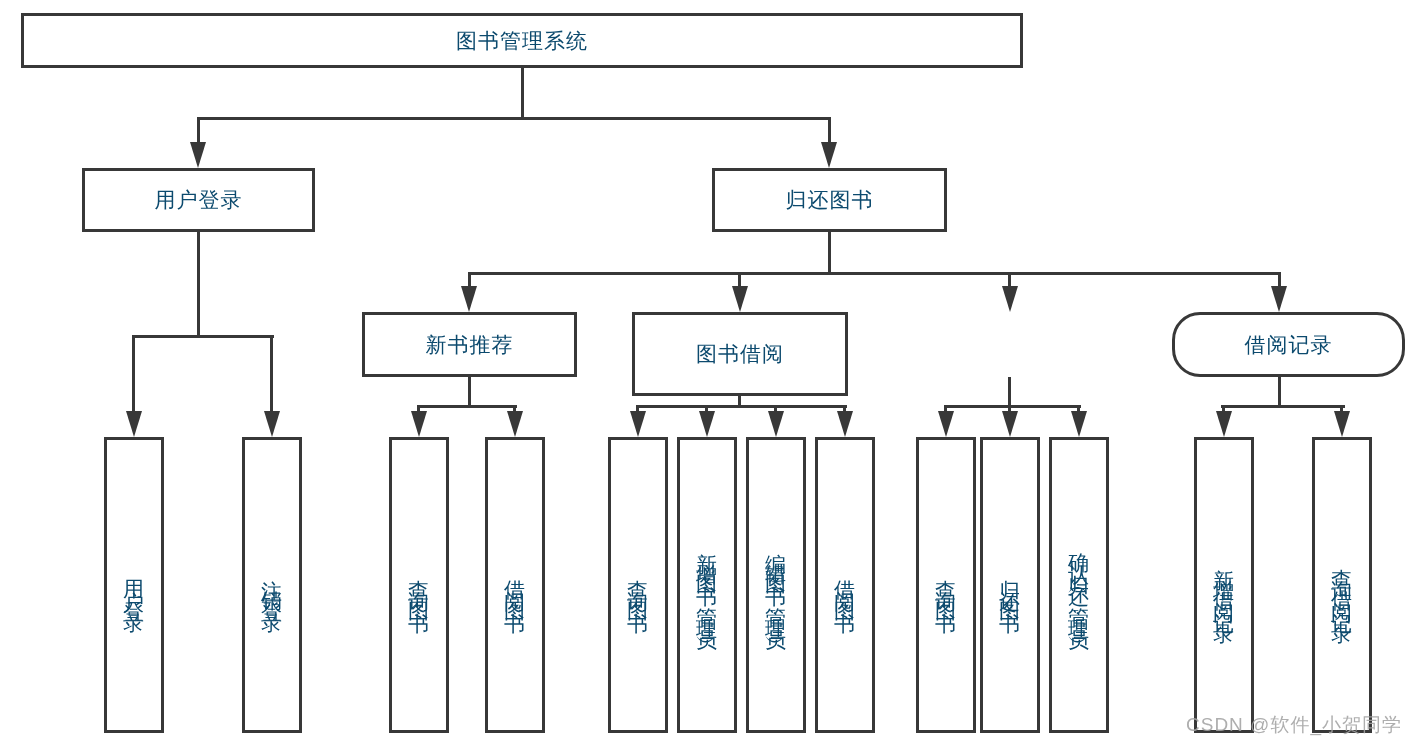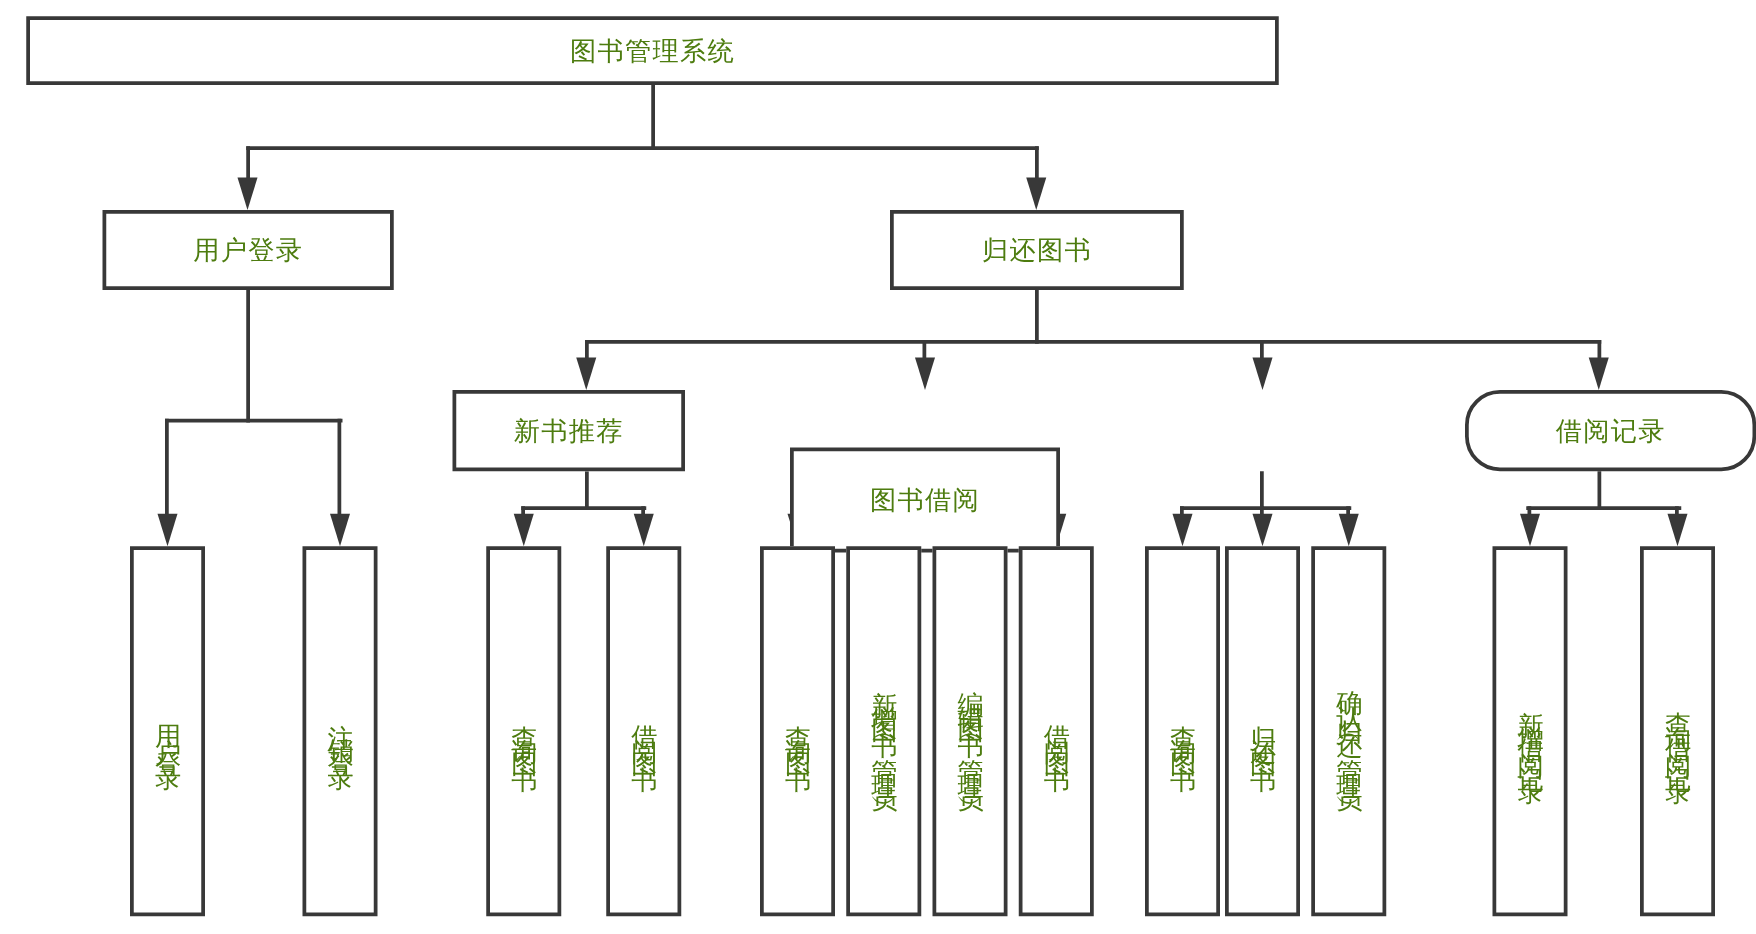--- a/index.html
+++ b/index.html
@@ -3,21 +3,21 @@
 <meta charset="utf-8">
 <style>
   html,body{margin:0;padding:0;background:#ffffff;}
   .canvas{
     position:relative;width:1405px;height:747px;background:#ffffff;
     font-family:"Liberation Sans","DejaVu Sans",sans-serif;overflow:hidden;
   }
   .bx{
     position:absolute;box-sizing:border-box;background:#ffffff;
     border:3px solid #383838;display:flex;align-items:center;justify-content:center;
-    font-size:21px;color:#4d7c0f;letter-spacing:1px;text-align:center;z-index:2;
+    font-size:21px;color:#0c4a6e;letter-spacing:1px;text-align:center;z-index:2;
   }
   .bx.v{
     writing-mode:vertical-rl;text-orientation:mixed;
     letter-spacing:11px;line-height:1;
   }
   .ln{position:absolute;background:#383838;z-index:1;display:block;}
   .ar{
     position:absolute;width:0;height:0;z-index:1;display:block;
     border-left:8px solid transparent;border-right:8px solid transparent;
     border-top:26px solid #383838;
@@ -30,22 +30,22 @@
 </head>
 <body>
 
 <div class="canvas">
 
   <div class="bx" style="left:21px;top:13px;width:1002px;height:55px;">图书管理系统</div>
 
   <div class="bx" style="left:82px;top:168px;width:233px;height:64px;">用户登录</div>
   <div class="bx" style="left:712px;top:168px;width:235px;height:64px;">归还图书</div>
 
-  <div class="bx" style="left:362px;top:312px;width:186px;height:65px;">新书推荐</div>
-  <div class="bx" style="left:632px;top:312px;width:216px;height:84px;margin-top:46px;">图书借阅</div>
+  <div class="bx" style="left:362px;top:312px;width:215px;height:65px;">新书推荐</div>
+  <div class="bx" style="left:632px;top:312px;width:216px;height:84px;">图书借阅</div>
   <div class="bx" style="left:1172px;top:312px;width:233px;height:65px;border-radius:28px;">借阅记录</div>
 
   <div class="bx v" style="left:104px;top:437px;width:60px;height:296px;">用户登录</div>
   <div class="bx v" style="left:242px;top:437px;width:60px;height:296px;">注销登录</div>
 
   <div class="bx v" style="left:389px;top:437px;width:60px;height:296px;">查询图书</div>
   <div class="bx v" style="left:485px;top:437px;width:60px;height:296px;">借阅图书</div>
 
   <div class="bx v" style="left:608px;top:437px;width:60px;height:296px;">查询图书</div>
   <div class="bx v" style="left:677px;top:437px;width:60px;height:296px;">新增图书（管理员）</div>
@@ -108,14 +108,15 @@
   <i class="ar" style="left:630px;top:411px;"></i>
   <i class="ar" style="left:699px;top:411px;"></i>
   <i class="ar" style="left:768px;top:411px;"></i>
   <i class="ar" style="left:837px;top:411px;"></i>
   <i class="ar" style="left:938px;top:411px;"></i>
   <i class="ar" style="left:1002px;top:411px;"></i>
   <i class="ar" style="left:1071px;top:411px;"></i>
   <i class="ar" style="left:1216px;top:411px;"></i>
   <i class="ar" style="left:1334px;top:411px;"></i>
 
+  <div class="watermark">CSDN @软件_小贺同学</div>
 
 </div>
 
 </body></html>

